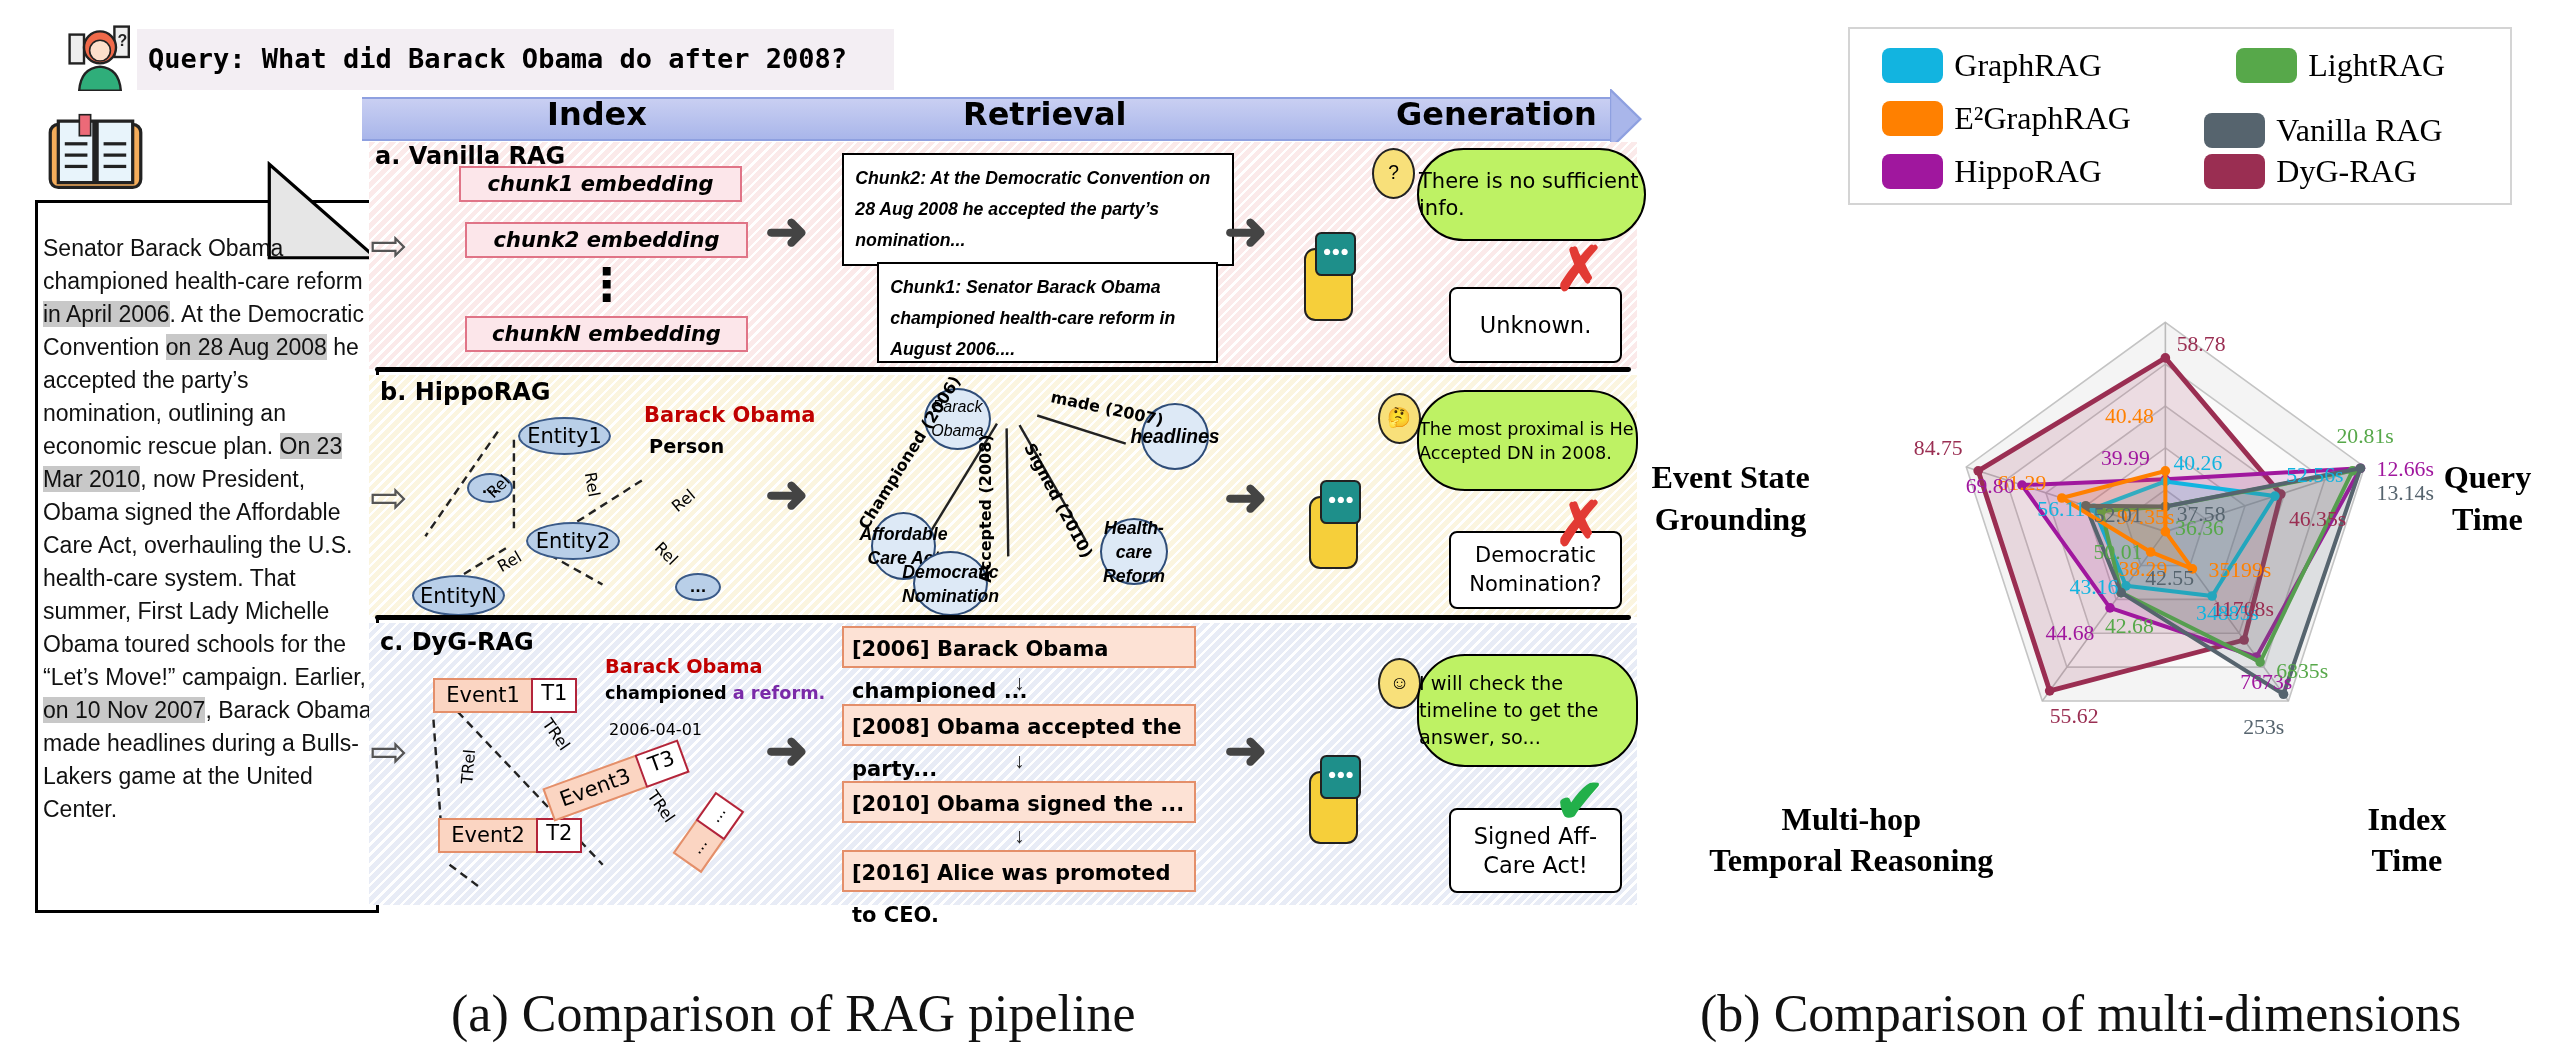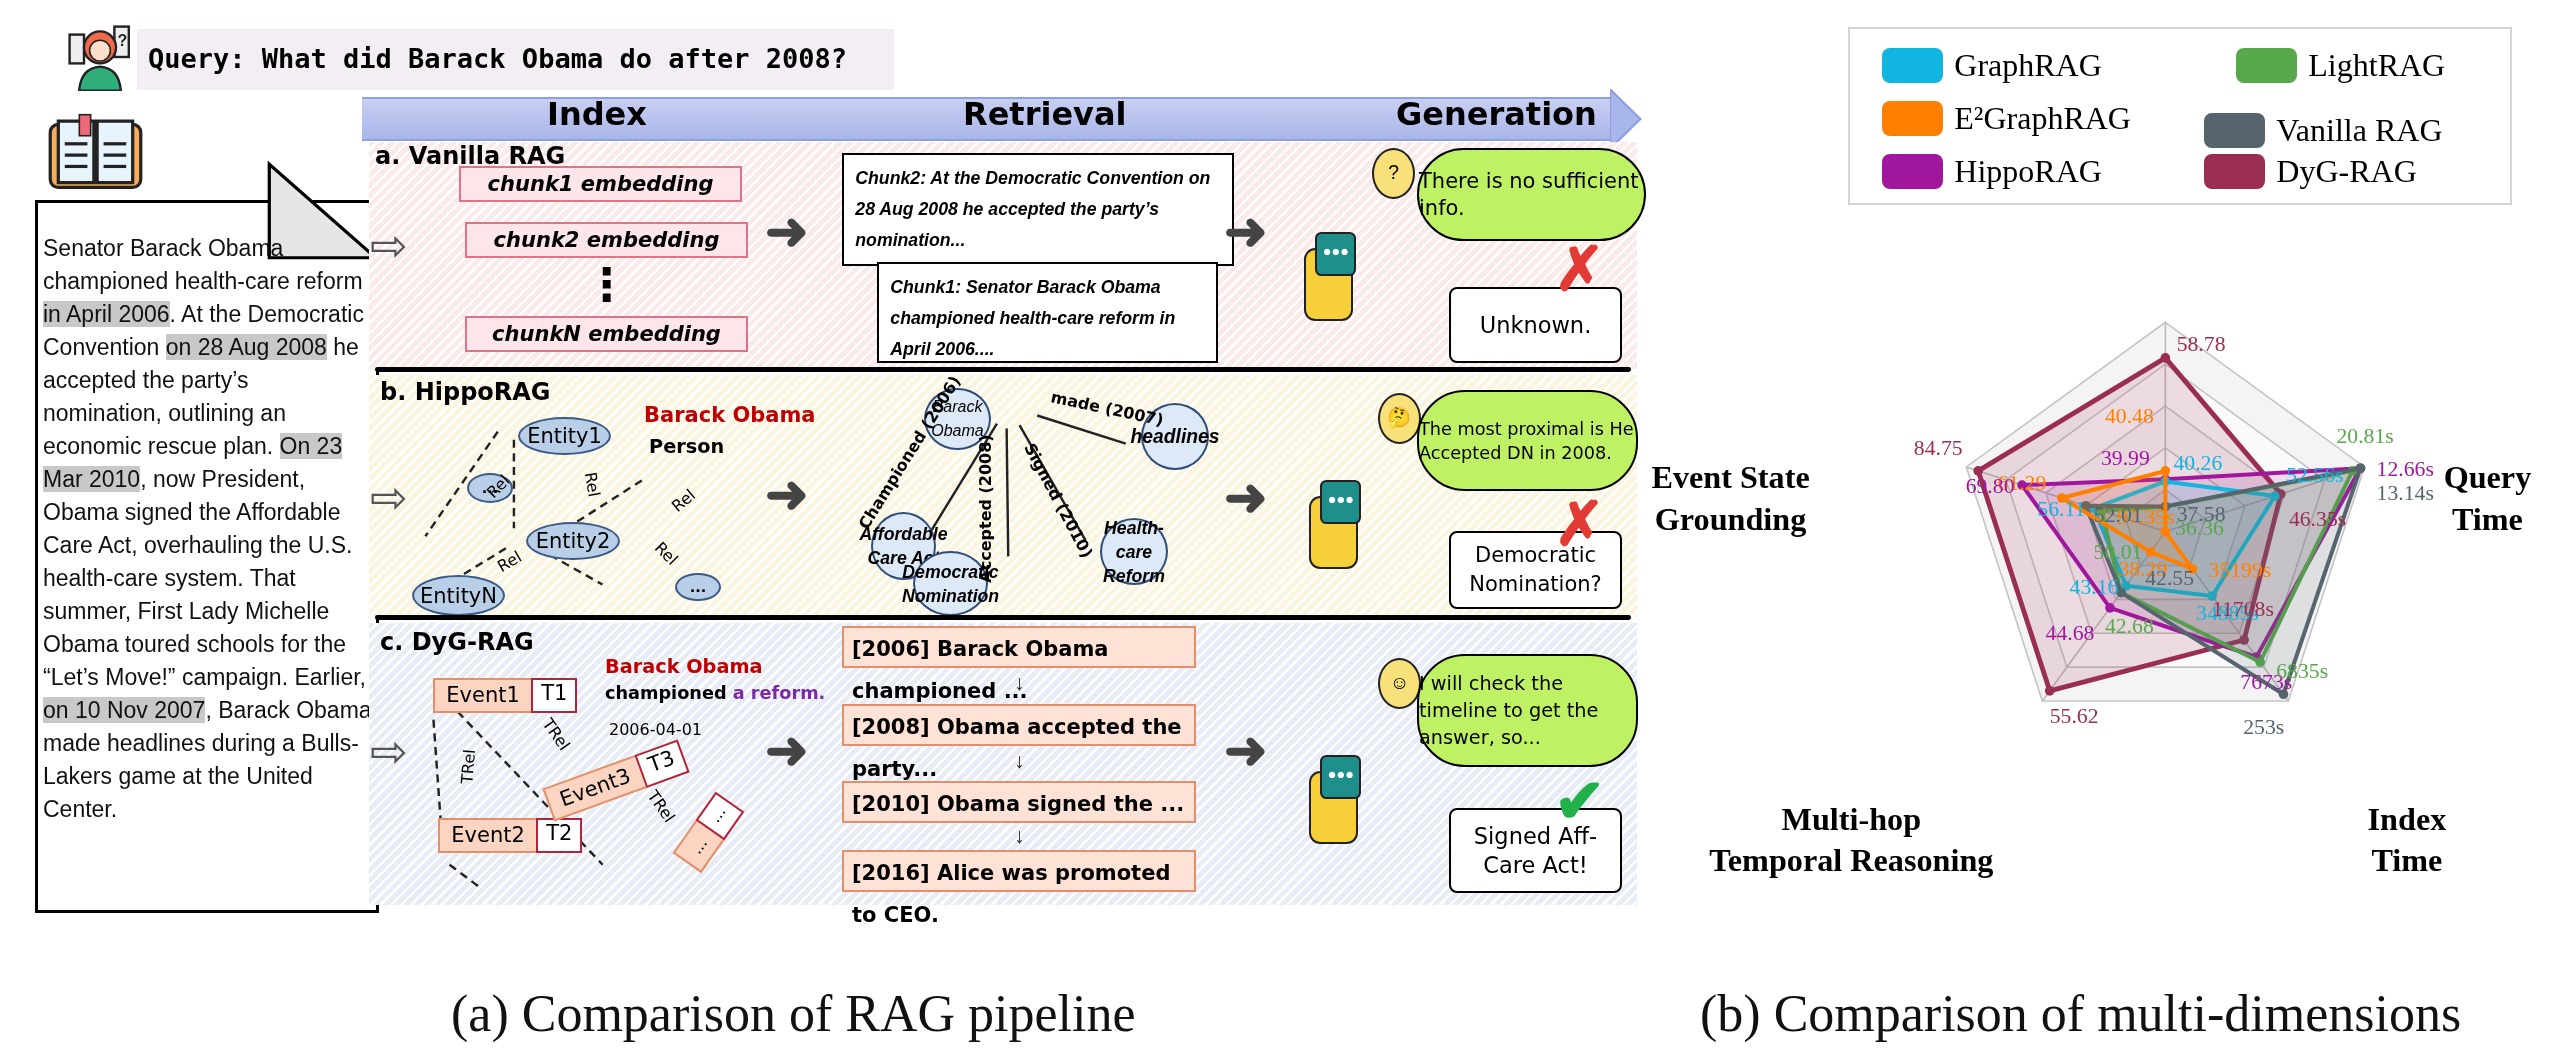--- a/index.html
+++ b/index.html
@@ -100,21 +100,21 @@
 
 <div id="sec-a" class="abs section"></div>
 <div class="abs sec-title hand" style="left:375px;top:142px;">a. Vanilla RAG</div>
 <div class="abs chunk-box hand" style="left:459px;top:166px;">chunk1 embedding</div>
 <div class="abs chunk-box hand" style="left:465px;top:222px;">chunk2 embedding</div>
 <div class="abs hand" style="left:584px;top:258px;font-size:45px;">⋮</div>
 <div class="abs chunk-box hand" style="left:465px;top:316px;">chunkN embedding</div>
 <div class="abs" style="left:370px;top:219px;font-size:45px;color:#555;">⇨</div>
 <div class="abs arrow" style="left:765px;top:201px;">➜</div>
 <div class="abs paper" style="left:842px;top:153px;width:392px;height:113px;">Chunk2: At the Democratic Convention on 28 Aug 2008 he accepted the party’s nomination...</div>
-<div class="abs paper" style="left:877px;top:262px;width:341px;height:101px;">Chunk1: Senator Barack Obama championed health-care reform in April 2006....</div>
+<div class="abs paper" style="left:877px;top:262px;width:341px;height:101px;">Chunk1: Senator Barack Obama championed health-care reform in August 2006....</div>
 <div class="abs arrow" style="left:1224px;top:201px;">➜</div>
 <div class="abs face" style="left:1372px;top:148px;">?</div>
 <div class="abs bubble hand" style="left:1417px;top:148px;width:225px;height:89px;font-size:21px;font-weight:normal;">There is no sufficient info.</div>
 <div class="abs" style="left:1304px;top:232px;">
   <div class="robot-head" style="position:absolute;left:0;top:16px;"></div>
   <div class="robot-bubble" style="position:absolute;left:11.3px;top:0;">●●●</div>
 </div>
 <div class="abs answer hand" style="left:1449px;top:287px;width:169px;height:72px;font-weight:normal;">Unknown.</div>
 <div class="abs mark-x" style="left:1554px;top:233px;">✗</div>
 

